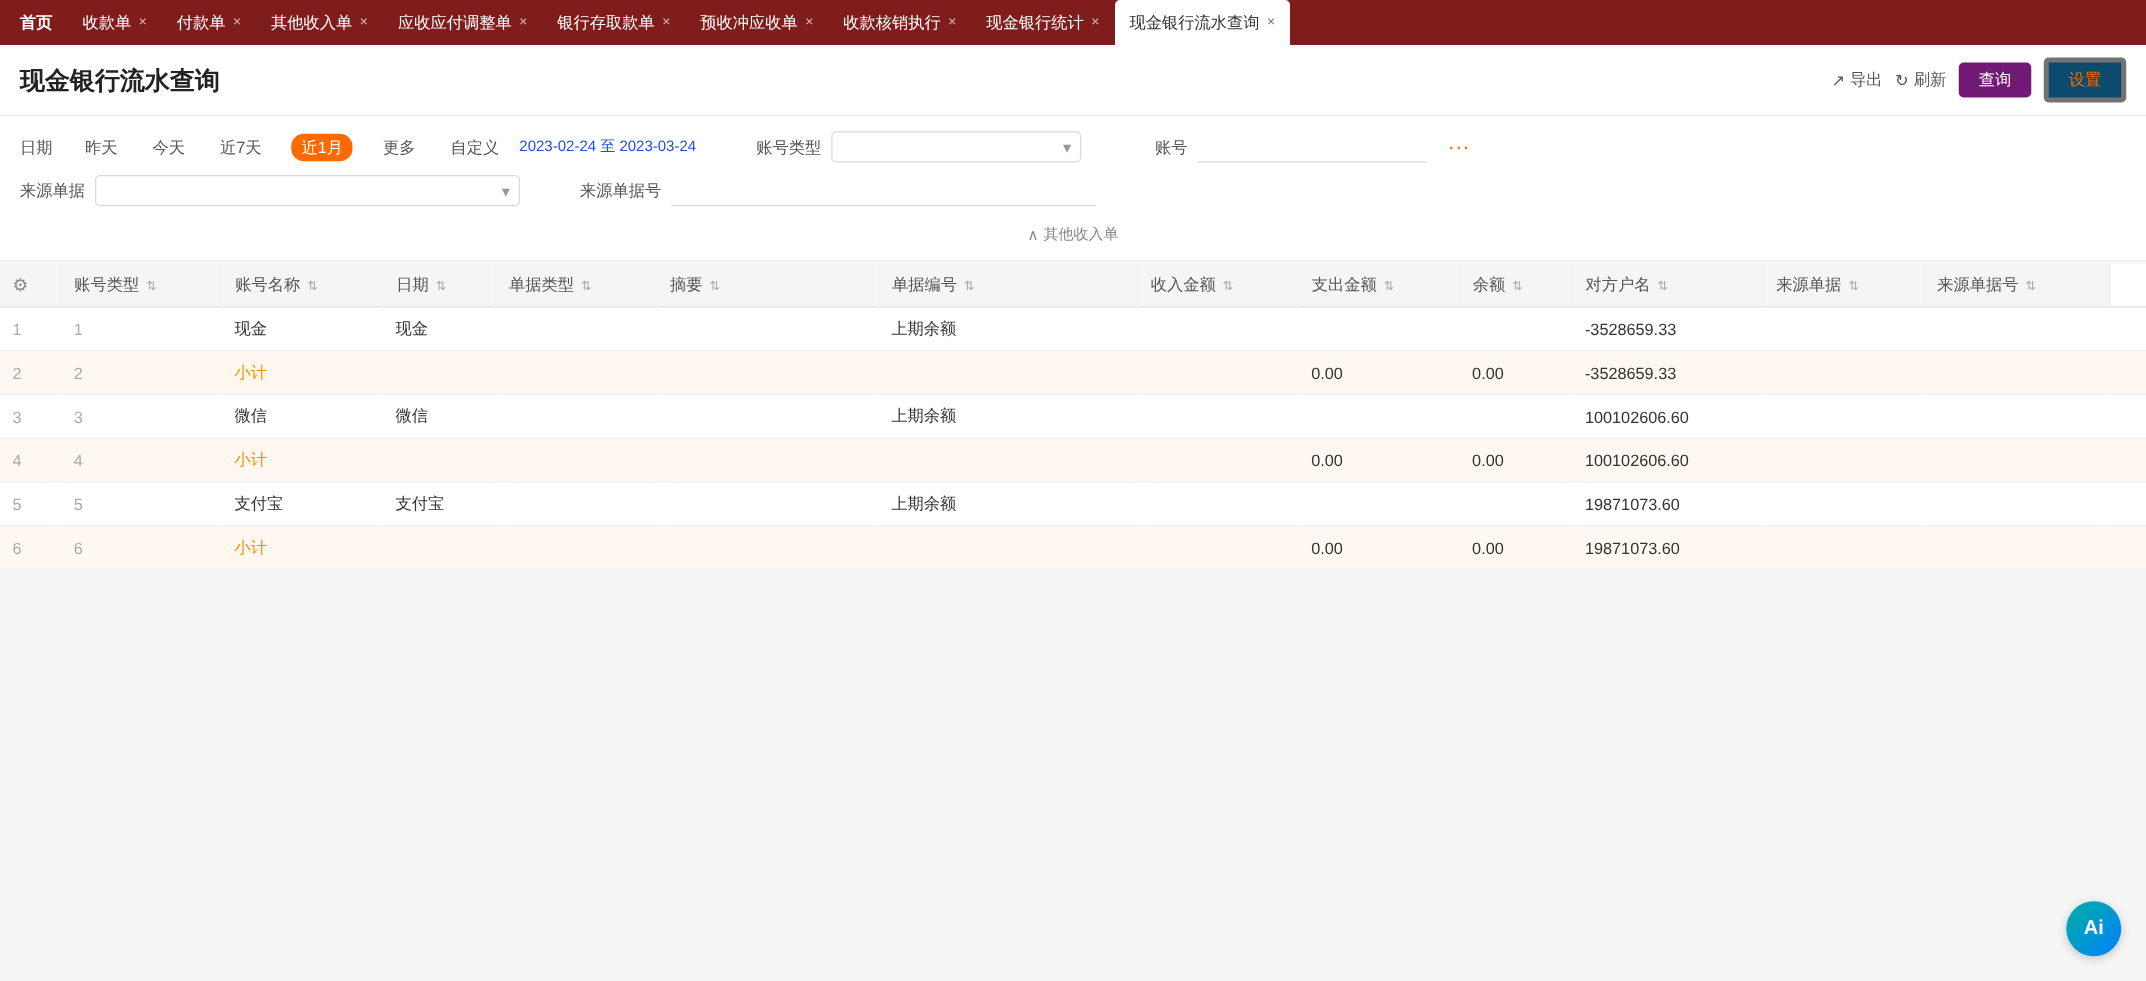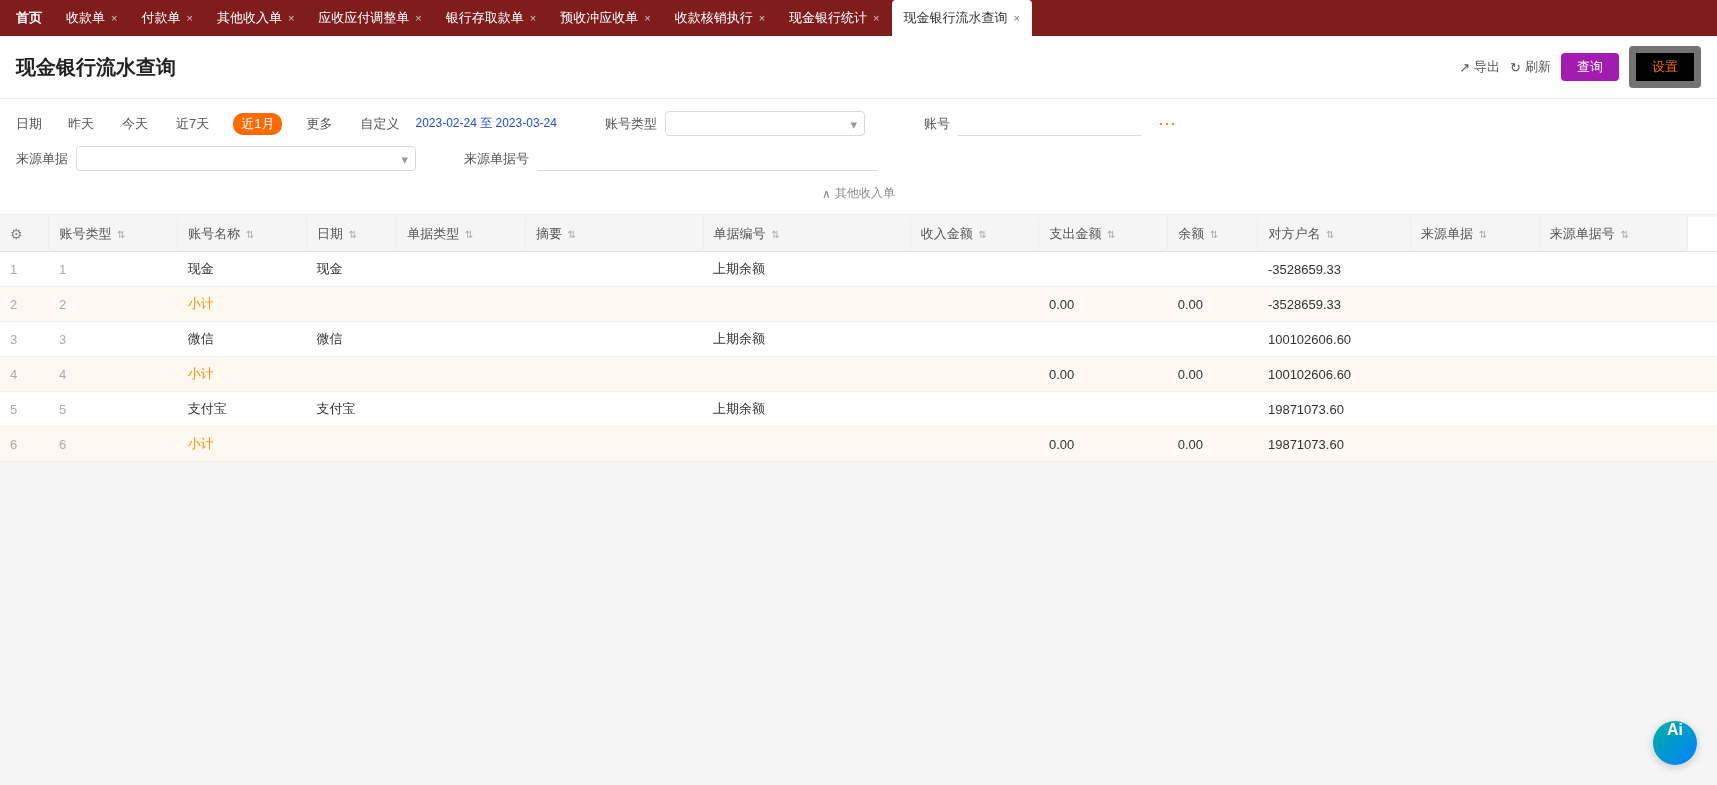--- a/index.html
+++ b/index.html
@@ -59,32 +59,32 @@
       background: none;
       border: none;
       cursor: pointer;
       color: #555;
       font-size: 13px;
       display: flex;
       align-items: center;
       gap: 4px;
     }
     .btn-orange {
-      background: #a21caf;
+      background: #701a75;
       color: #fff;
       border: none;
       border-radius: 4px;
       padding: 5px 16px;
       cursor: pointer;
       font-size: 13px;
     }
     .btn-orange-outline {
-      background: #000000;
+      background: #0c4a6e;
       color: #ff6a00;
-      border: 7px solid #737373;
+      border: 4px solid #737373;
       border-radius: 4px;
       padding: 5px 16px;
       cursor: pointer;
       font-size: 13px;
     }
 
     
     .filter-area {
       background: #fff;
       padding: 12px 16px 8px 16px;
@@ -227,20 +227,21 @@
     .ai-badge {
       position: fixed;
       bottom: 20px;
       right: 20px;
       background: linear-gradient(135deg, #00b0a0, #0080ff);
       color: #fff;
       border-radius: 50%;
       width: 44px;
       height: 44px;
       display: flex;
+      align-items: center;
       justify-content: center;
       font-size: 16px;
       font-weight: bold;
       cursor: pointer;
       box-shadow: 0 2px 8px rgba(0,0,0,0.2);
     }
   </style>
 </head>
 <body>
 

